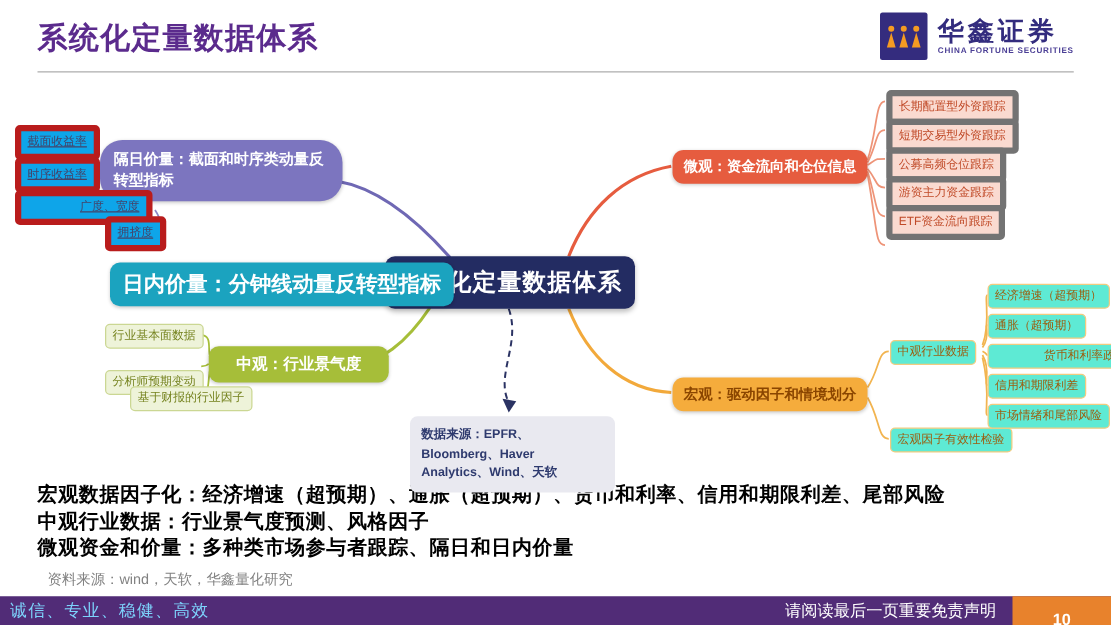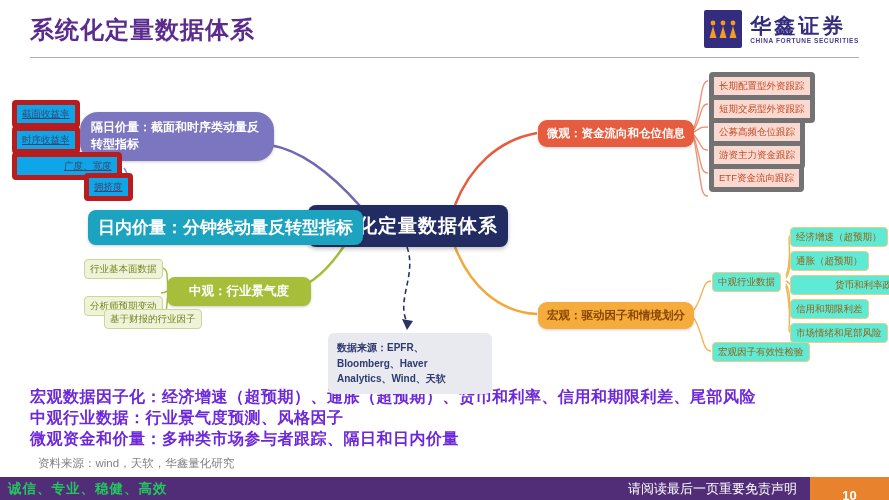--- a/index.html
+++ b/index.html
@@ -28,27 +28,27 @@
   .b-hong{left:538px;top:302px;background:#F5AC3C;border-radius:9px;padding:6px 9px;font-size:11.5px;white-space:nowrap;color:#8A4500;}
   .leaf{font-size:9.5px;padding:3px 5px;border-radius:4px;white-space:nowrap;line-height:1.25;}
   .leaf-lav{background:#0ea5e9;color:#44446A;border:5px solid #b91c1c;text-decoration:underline;}
   .leaf-grn{background:#EEF3D9;color:#75831F;border:1px solid #CBD793;}
   .leaf-pnk{background:#FADAD0;color:#C04A28;border:5px solid #737373;}
   .leaf-crm{background:#5eead4;color:#9C5E10;border:1px solid #F2CB80;}
   .src-box{left:328px;top:333px;width:164px;background:#E9E9F0;border-radius:6px;padding:7px 9px;
     font-size:10px;font-weight:bold;color:#2E3A6E;line-height:1.55;}
 
   
-  .summary{position:absolute;left:30px;top:386px;font-size:16px;font-weight:bold;color:#6d28d9;line-height:21px;letter-spacing:0.5px;}
+  .summary{position:absolute;left:30px;top:386px;font-size:16px;font-weight:bold;color:#000000;line-height:21px;letter-spacing:0.5px;}
   .summary p{margin:0;}
   .source-note{position:absolute;left:38px;top:456px;font-size:11.5px;color:#828282;}
 
   
   .footer{position:absolute;left:0;bottom:0;width:889px;height:23px;background:#512C77;display:flex;align-items:center;}
-  .footer-slogan{color:#22c55e;font-size:13.5px;font-weight:bold;margin-left:8px;letter-spacing:1px;}
+  .footer-slogan{color:#7dd3fc;font-size:13.5px;font-weight:normal;margin-left:8px;letter-spacing:1px;}
   .footer-disclaimer{position:absolute;right:92px;color:#fff;font-size:13px;}
   .page-badge{position:absolute;right:0;top:0;width:79px;height:37px;background:#E8822C;color:#fff;
     font-size:13px;font-weight:bold;display:flex;align-items:center;justify-content:center;}
 </style>
 </head>
 <body>
 
 <div class="slide">
 
   <h1 class="page-title">系统化定量数据体系</h1>

